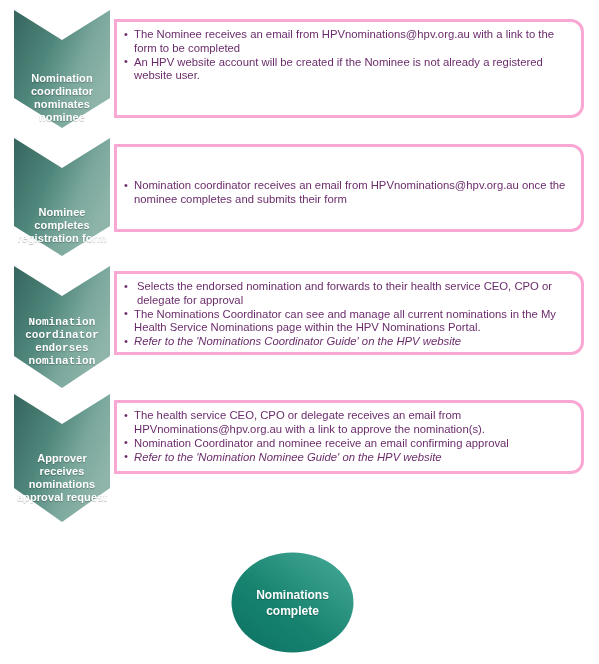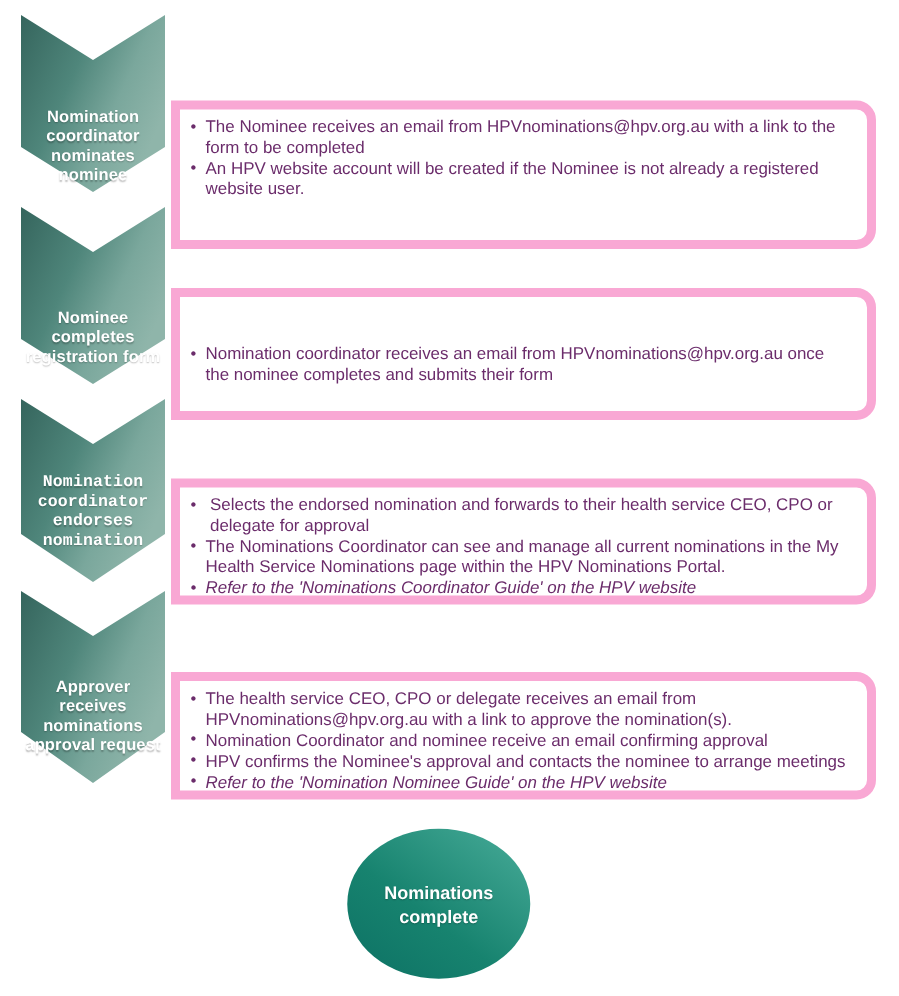--- a/index.html
+++ b/index.html
@@ -58,28 +58,27 @@
     z-index: 3;
     pointer-events: none;
   }
 
   
   .callout {
     position: absolute;
     left: 114px;
     width: 470px;
     background: #ffffff;
-    border: 6px solid #f9a8d4;
+    border: 3px solid #f9a8d4;
     border-top-left-radius: 0;
     border-bottom-left-radius: 0;
     border-top-right-radius: 13px;
     border-bottom-right-radius: 13px;
     box-sizing: border-box;
     z-index: 4;
-    margin-top: 48px;
   }
   .callout-inner {
     padding: 6px 10px 6px 6px;
   }
   .bullet-list {
     margin: 0;
     padding: 0;
     list-style: none;
   }
   .bullet-item {
@@ -217,26 +216,25 @@
             <stop offset="0%" stop-color="#35655d"></stop>
             <stop offset="42%" stop-color="#4f867b"></stop>
             <stop offset="72%" stop-color="#7aa79c"></stop>
             <stop offset="100%" stop-color="#8fb5aa"></stop>
           </linearGradient>
         </defs>
         <path d="M0,0 L48,30 L96,0 L96,94 L48,128 L0,94 Z" fill="url(#gradA4)"></path>
       </svg>
       <div class="chevron-label" style="top:58px;">Approver receives nominations approval request</div>
     </div>
-    <div class="callout" style="top:6px; height:85px;">
+    <div class="callout" style="top:6px; height:74px;">
       <div class="callout-inner">
         <ul class="bullet-list">
           <li class="bullet-item">The health service CEO, CPO or delegate receives an email from HPVnominations@hpv.org.au with a link to approve the nomination(s).</li>
           <li class="bullet-item">Nomination Coordinator and nominee receive an email confirming approval</li>
-          <li class="bullet-item">HPV confirms the Nominee's approval and contacts the nominee to arrange meetings</li>
           <li class="bullet-item italic">Refer to the 'Nomination Nominee Guide' on the HPV website</li>
         </ul>
       </div>
     </div>
   </div>
 
   <div class="terminator" style="left:231px; top:552px; width:123px; height:101px;">
     <svg class="terminator-svg" viewBox="0 0 123 101" width="123" height="101">
       <defs>
         <linearGradient id="gradEllipse" x1="0.05" y1="0.95" x2="0.85" y2="0.08">

